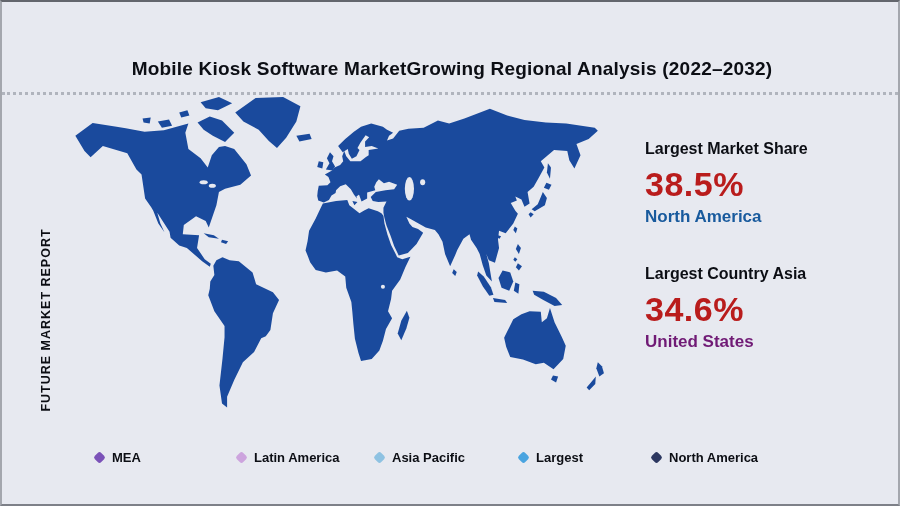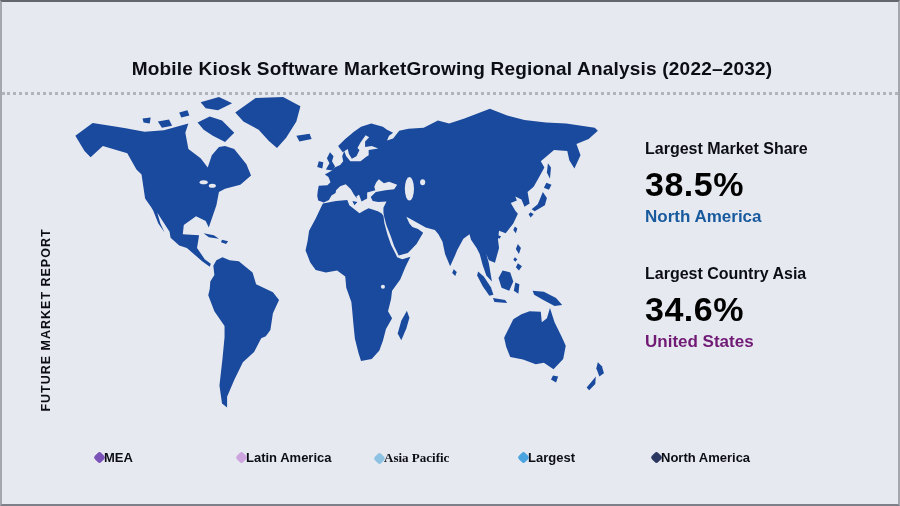--- a/index.html
+++ b/index.html
@@ -34,30 +34,30 @@
   }
   .map-wrap{
     position:absolute;left:55px;top:90px;width:550px;height:316px;
   }
   .map-wrap svg{width:100%;height:100%;display:block;}
   .stats{
     position:absolute;left:643px;top:138px;width:240px;
   }
   .stat-block{margin-bottom:38px;}
   .stat-label{font-size:16px;font-weight:bold;color:#0c0e14;}
-  .stat-value{font-size:34px;font-weight:bold;color:#000000;margin:7px 0 3px 0;letter-spacing:0.5px;}
+  .stat-value{font-size:34px;font-weight:bold;color:#b91c1c;margin:7px 0 3px 0;letter-spacing:0.5px;}
   .stat-region{font-size:17px;font-weight:bold;}
   .legend{position:absolute;top:448px;left:0;right:0;height:18px;}
-  .legend-item{position:absolute;display:flex;align-items:center;}
+  .legend-item{position:absolute;display:flex;align-items:center;gap:8px;}
   .legend-dot{
     width:9px;height:9px;border-radius:2.5px;
     transform:rotate(45deg);flex:0 0 auto;
   }
   .legend-label{font-size:13px;font-weight:bold;color:#0c0e14;white-space:nowrap;}
-  .li-0{left:93px;} .li-1{left:235px;} .li-2{left:373px;font-family:Liberation Serif, serif;} .li-3{left:517px;} .li-4{left:650px;}
+  .li-0{left:93px;} .li-1{left:235px;} .li-2{left:373px;} .li-3{left:517px;} .li-4{left:650px;}
 </style>
 </head>
 <body>
 
 <div id="frame">
 
   <div class="header">
     <div class="title">Mobile Kiosk Software Market</div>
     <div class="title">Growing Regional Analysis (2022–2032)</div>
   </div>

